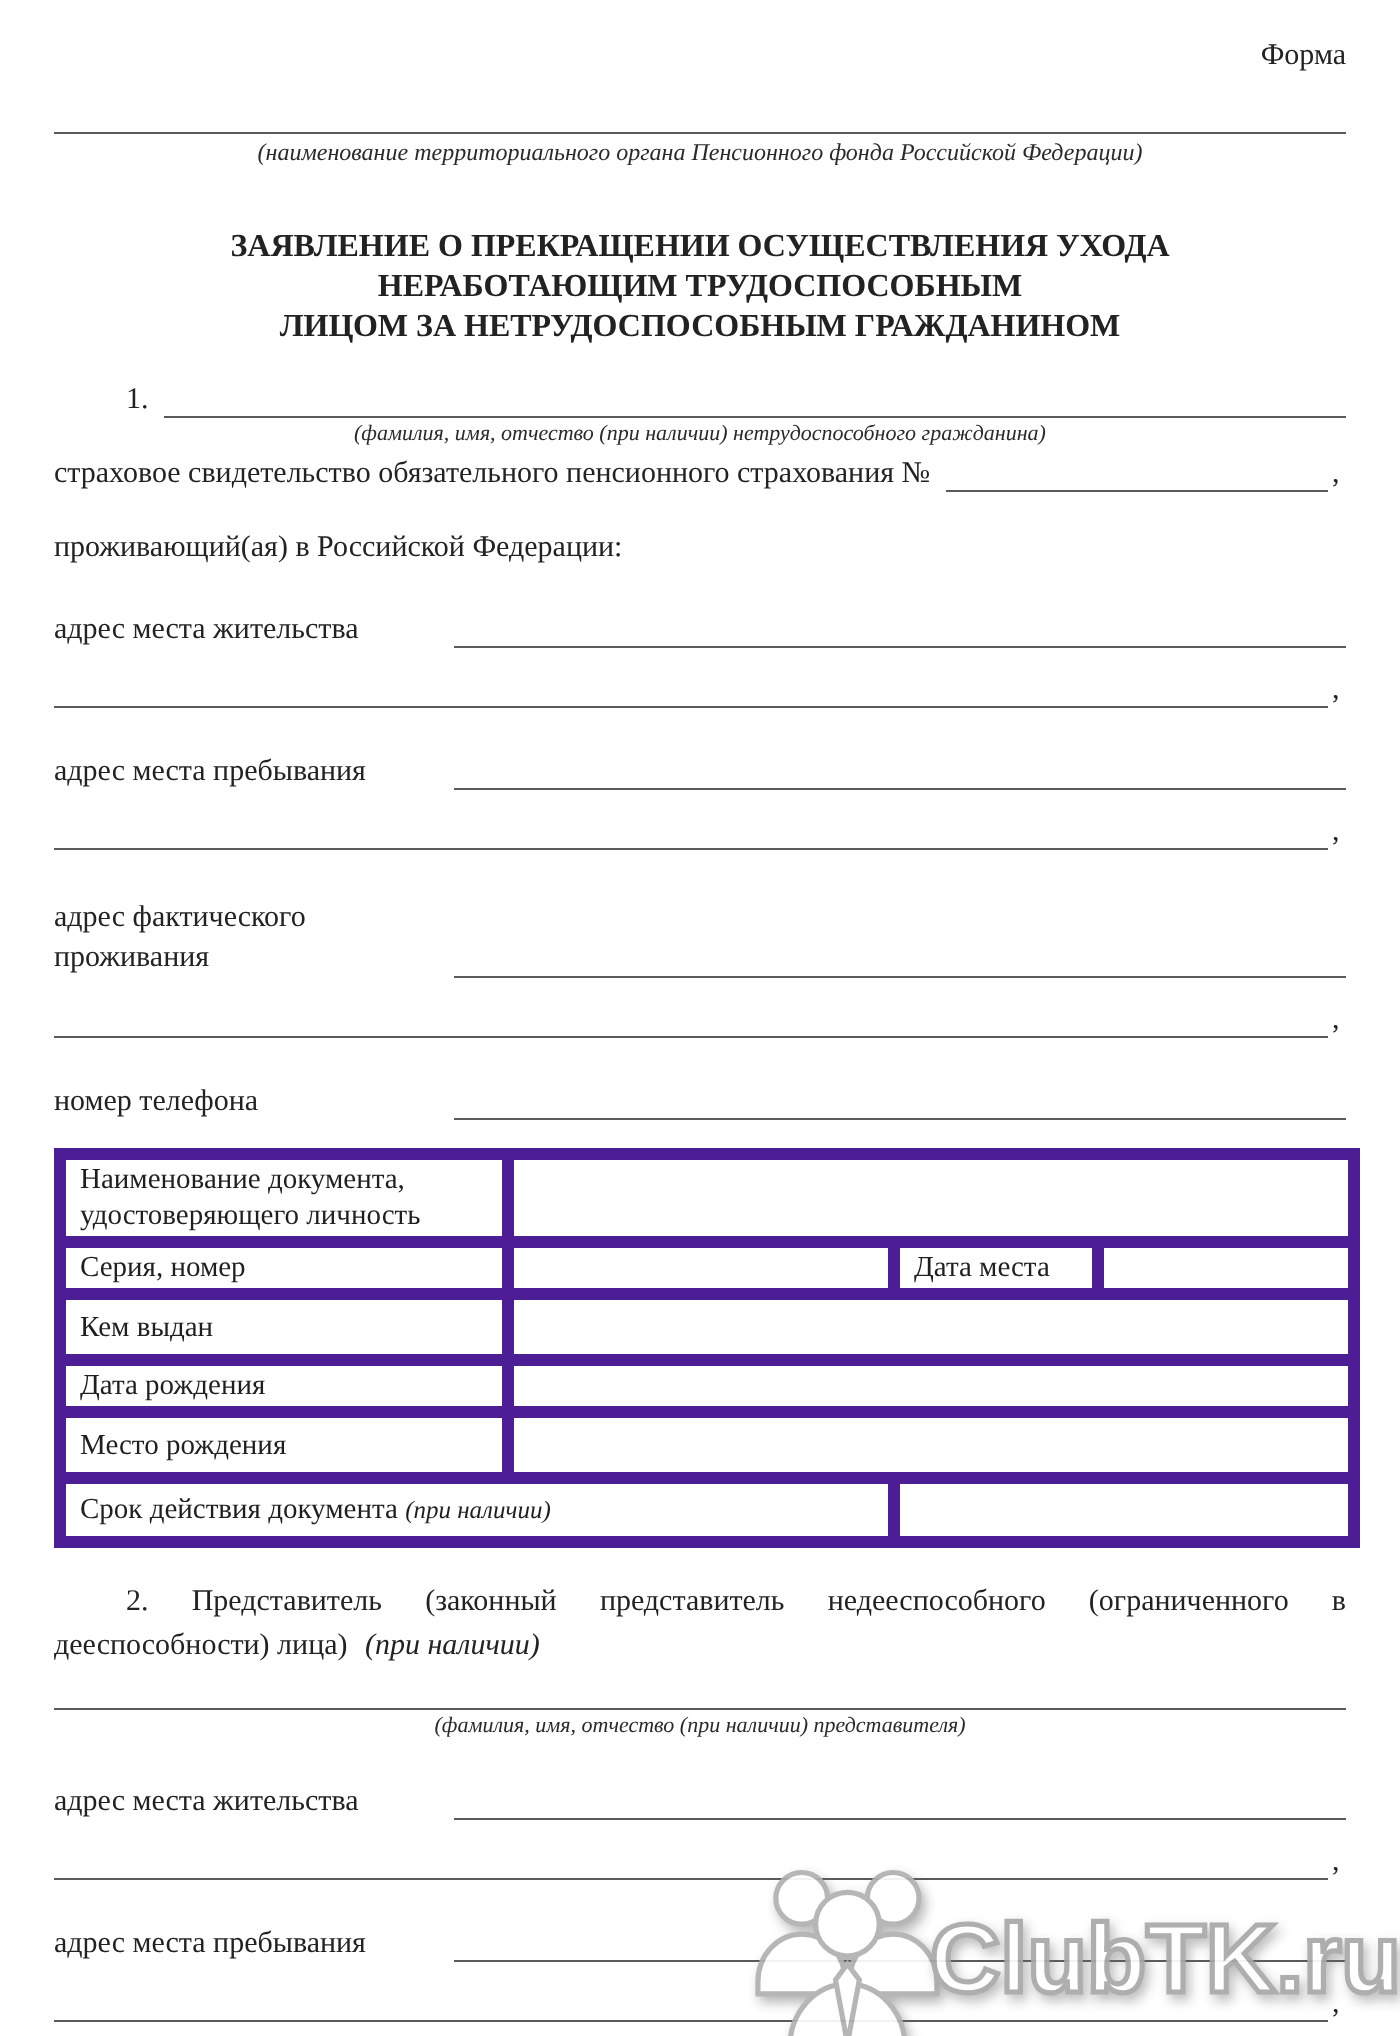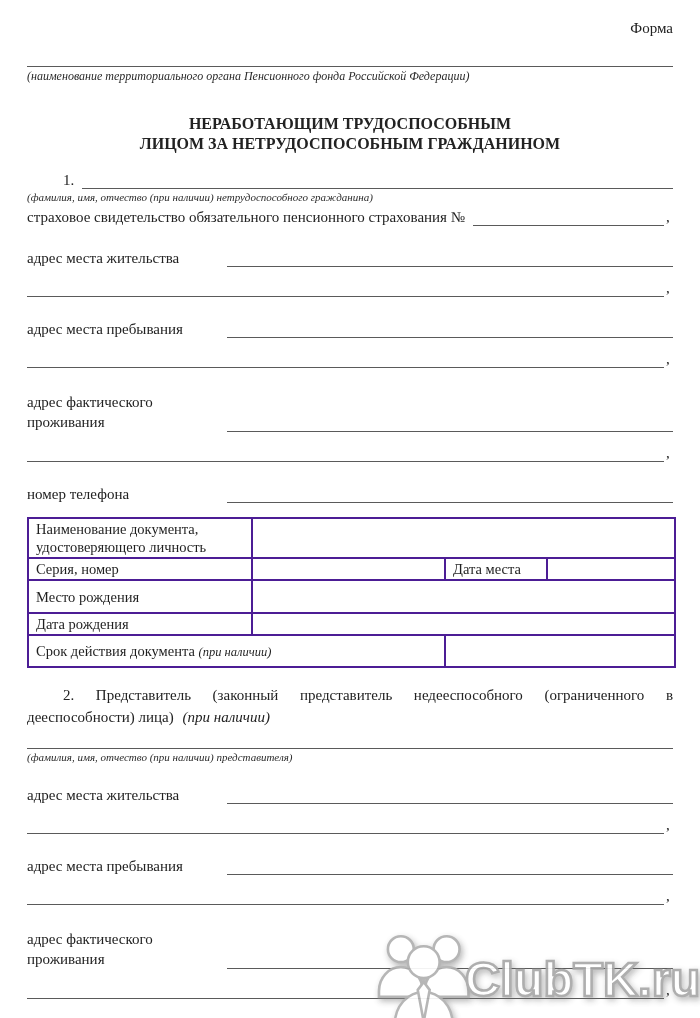--- a/index.html
+++ b/index.html
@@ -7,21 +7,21 @@
   body {
     width:700px; height:1018px; position:relative; overflow:hidden;
     font-family:"Liberation Serif","DejaVu Serif",serif;
     color:#222; font-size:15px;
   }
   .page { padding:12px 27px; position:relative; }
 
   .form-label { text-align:right; padding-top:8px; font-size:15px; }
 
   .org-line { border-bottom:1.5px solid #5a5a5a; margin-top:29px; }
-  .caption { text-align:left; font-style:italic; font-size:12px; color:#2a2a2a; margin-top:2px; }
+  .caption { text-align:center; font-style:italic; font-size:12px; color:#2a2a2a; margin-top:2px; }
   .caption.small { font-size:11px;font-family:Liberation Serif, serif; }
 
   .doc-title { margin-top:30px; text-align:center; font-weight:bold; font-size:16px; line-height:20px; }
 
   .flex-row { display:flex; align-items:flex-end; }
   .fill-line { flex:1 1 auto; border-bottom:1.5px solid #5a5a5a; height:17px; }
   .comma { flex:0 0 auto; margin-left:2px; width:7px; }
 
   .num-row { margin-top:18px; }
   .num-row .num { margin-left:36px; margin-right:8px; }
@@ -31,21 +31,21 @@
 
   .residing { margin-top:20px; }
 
   .addr-block { margin-top:2px; }
   .addr-row { margin-top:24px; }
   .addr-row .lbl { width:200px; flex:0 0 auto; }
   .overflow-row { margin-top:13px; }
   .two-line-lbl { width:200px; flex:0 0 auto; line-height:20px; }
 
   table { border-collapse:collapse; width:100%; table-layout:fixed; margin-top:14px; }
-  td { border:2px solid #4c1d95; font-size:14.5px; padding:1px 7px; vertical-align:middle; line-height:18px; color:#1f1f1f; }
+  td { border:6px solid #4c1d95; font-size:14.5px; padding:1px 7px; vertical-align:middle; line-height:18px; color:#1f1f1f; }
   .it { font-style:italic; font-size:12.5px; }
 
   .para { margin-top:16px; text-indent:36px; text-align:justify; line-height:22px; }
   .para .note { font-style:italic; margin-left:5px; }
   .rep-line { border-bottom:1.5px solid #5a5a5a; margin-top:20px; }
 
   .watermark {
     position:absolute; top:929px; left:374px; width:336px;
     display:flex; align-items:flex-start; opacity:0.92; z-index:5;
     pointer-events:none;
@@ -57,36 +57,38 @@
 <body>
 
 <div class="page">
 
   <div class="form-label">Форма</div>
 
   <div class="org-line"></div>
   <div class="caption">(наименование территориального органа Пенсионного фонда Российской Федерации)</div>
 
   <div class="doc-title">
+    <div>ЗАЯВЛЕНИЕ О ПРЕКРАЩЕНИИ ОСУЩЕСТВЛЕНИЯ УХОДА</div>
     <div>НЕРАБОТАЮЩИМ ТРУДОСПОСОБНЫМ</div>
     <div>ЛИЦОМ ЗА НЕТРУДОСПОСОБНЫМ ГРАЖДАНИНОМ</div>
   </div>
 
   <div class="flex-row num-row">
     <span class="num">1.</span>
     <div class="fill-line"></div>
   </div>
   <div class="caption small">(фамилия, имя, отчество (при наличии) нетрудоспособного гражданина)</div>
 
   <div class="flex-row insurance-row">
     <span class="lbl">страховое свидетельство обязательного пенсионного страхования №</span>
     <div class="fill-line"></div>
     <span class="comma">,</span>
   </div>
 
+  <div class="residing">проживающий(ая) в Российской Федерации:</div>
 
   <div class="addr-block">
     <div class="flex-row addr-row">
       <span class="lbl">адрес места жительства</span>
       <div class="fill-line"></div>
     </div>
     <div class="flex-row overflow-row">
       <div class="fill-line"></div>
       <span class="comma">,</span>
     </div>
@@ -130,25 +132,29 @@
       <td style="height:36px">Наименование документа, удостоверяющего личность</td>
       <td colspan="3"></td>
     </tr>
     <tr>
       <td style="height:21px">Серия, номер</td>
       <td></td>
       <td>Дата места</td>
       <td></td>
     </tr>
     <tr>
+      <td style="height:33px">Кем выдан</td>
+      <td colspan="3"></td>
+    </tr>
+    <tr>
+      <td style="height:21px">Дата рождения</td>
+      <td colspan="3"></td>
+    </tr>
+    <tr>
       <td style="height:33px">Место рождения</td>
-      <td colspan="3"></td>
-    </tr>
-    <tr>
-      <td style="height:21px">Дата рождения</td>
       <td colspan="3"></td>
     </tr>
     <tr>
       <td colspan="2" style="height:32px">
         <span>Срок действия документа</span>
         <span class="it">(при наличии)</span>
       </td>
       <td colspan="2"></td>
     </tr>
   </tbody>

